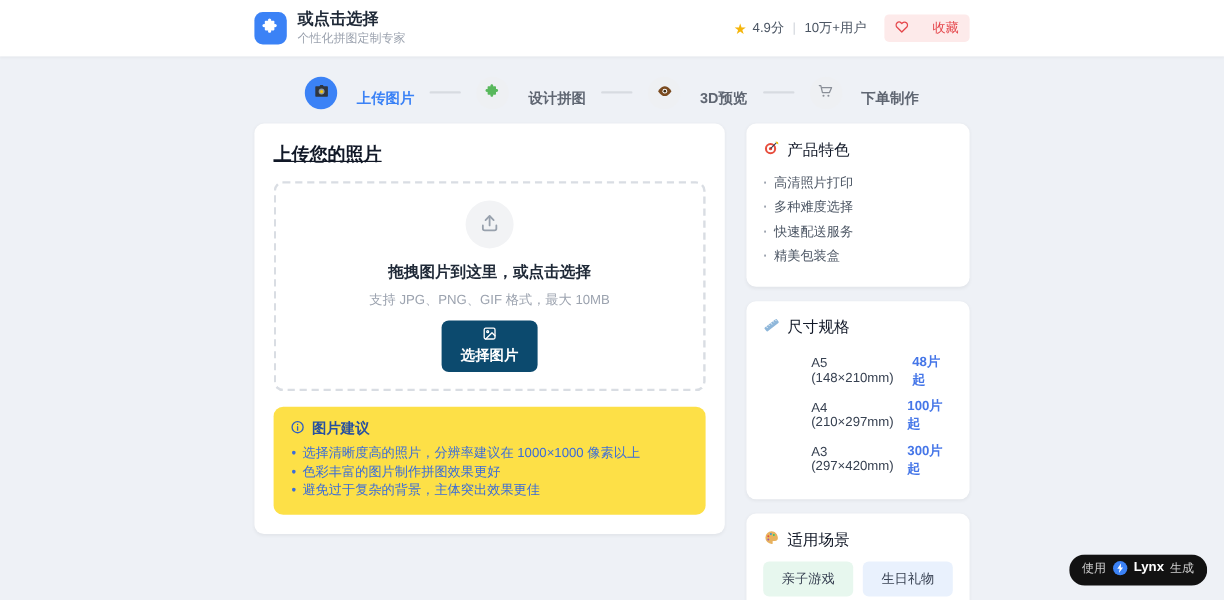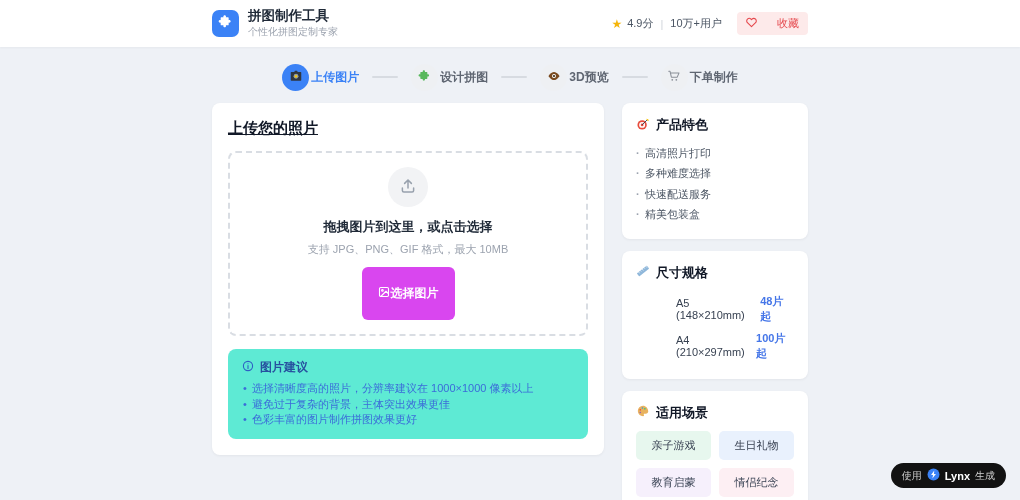--- a/index.html
+++ b/index.html
@@ -18,79 +18,79 @@
   .app-subtitle { font-size:10px; color:#9ca3af; margin-top:1px; }
   .header-right { display:flex; align-items:center; gap:5px; font-size:11px; color:#4b5563; }
   .star { color:#f5b50a; font-size:12px; }
   .sep { color:#d1d5db; margin:0 2px; }
   .fav-btn { display:flex; align-items:center; gap:20px; border:none; cursor:pointer;
     background:#fdeaea; color:#e5484d; font-size:11px; padding:4px 9px; border-radius:4px; margin-left:10px;
     font-family:inherit; }
   .fav-btn svg { width:11px; height:11px; }
   
   .steps { display:flex; align-items:center; justify-content:center; margin-top:15px; height:30px; }
-  .step { display:flex; align-items:center; gap:2px; cursor:pointer; }
+  .step { display:flex; align-items:flex-end; gap:16px; cursor:pointer; }
   .step-circle { width:27px; height:27px; border-radius:50%; background:#eef0f3; display:flex; align-items:center; justify-content:center; }
   .step.active .step-circle { background:#3b82f6; }
   .step-circle svg { width:14px; height:14px; }
   .step-label { font-size:12px; font-weight:bold; color:#5f6672; }
   .step.active .step-label { color:#3b82f6; }
   .step-connector { width:26px; height:2px; background:#d7dbe1; margin:0 13px; border-radius:1px; }
   
   .content { width:596px; margin:11px auto 0; display:flex; gap:18px; align-items:flex-start; }
   .card { background:#fff; border-radius:8px; box-shadow:0 1px 3px rgba(0,0,0,.05); }
   .upload-card { width:392px; padding:16px; }
   .upload-title { font-size:15px; font-weight:bold; color:#111827; margin-bottom:13px;text-decoration:underline; }
   .dropzone { border:2px dashed #d9dde3; border-radius:8px; text-align:center; padding:14px 10px 14px; cursor:pointer; }
   .up-circle { width:40px; height:40px; border-radius:50%; background:#f2f3f5; margin:0 auto; display:flex; align-items:center; justify-content:center; }
   .up-circle svg { width:18px; height:18px; }
   .dz-title { font-size:13px; font-weight:bold; color:#1f2937; margin-top:11px; }
   .dz-hint { font-size:11px; color:#9ca3af; margin-top:6px; }
-  .choose-btn { margin-top:10px; background:#d946ef; color:#fff; border:none; border-radius:6px;
-    padding:18px 16px; cursor:pointer; display:inline-flex; flex-direction:row; align-items:center; gap:1px;
+  .choose-btn { margin-top:10px; background:#0c4a6e; color:#fff; border:none; border-radius:6px;
+    padding:5px 16px; cursor:pointer; display:inline-flex; flex-direction:column; align-items:center; gap:1px;
     font-family:inherit; }
   .choose-btn svg { width:12px; height:12px; }
   .choose-btn .lbl { font-size:12px; font-weight:bold; }
-  .tips { margin-top:13px; background:#5eead4; border-radius:8px; padding:10px 14px 11px; }
+  .tips { margin-top:13px; background:#fde047; border-radius:8px; padding:10px 14px 11px; }
   .tips-head { display:flex; align-items:center; gap:6px; font-size:12px; font-weight:bold; color:#27509f; }
   .tips-head svg { width:12px; height:12px; }
   .tips-list { list-style:none; margin-top:5px; }
   .tips-list li { font-size:11px; color:#3b6cd9; line-height:1.42; padding-left:10px; position:relative; }
   .tips-list li::before { content:"•"; position:absolute; left:1px; color:#3b6cd9; }
   
   .side { width:186px; display:flex; flex-direction:column; gap:12px; }
   .side-card { padding:13px 14px 14px; }
-  .side-head { display:flex; align-items:center; gap:6px; font-size:13px; font-weight:bold; color:#111827; margin-bottom:9px; }
+  .side-head { display:flex; gap:6px; font-size:13px; font-weight:normal; color:#111827; margin-bottom:9px; }
   .side-head svg { width:14px; height:14px; }
   .feat-list { list-style:none; }
   .feat-list li { font-size:11px; color:#4b5563; line-height:1.86; padding-left:9px; position:relative; }
   .feat-list li::before { content:"·"; position:absolute; left:0; color:#9ca3af; font-weight:bold; }
   .size-row { display:flex; justify-content:space-between; align-items:center; font-size:11px; color:#374151; padding:3.5px 0;margin-left:40px; }
   .size-count { color:#4576e8; font-weight:bold; }
   .tag-grid { display:grid; grid-template-columns:1fr 1fr; gap:8px; }
   .tag { font-size:11px; color:#3a4354; text-align:center; padding:7px 0; border-radius:5px; cursor:pointer; }
   
   .lynx-badge { position:fixed; right:14px; bottom:12px; background:#121212; color:#cfcfcf;
-    border-radius:999px; padding:5px 11px; display:flex; align-items:center; gap:5px; font-size:10px; cursor:pointer; }
+    border-radius:999px; padding:5px 11px; display:flex; gap:5px; font-size:10px; cursor:pointer; }
   .lynx-badge svg { width:13px; height:13px; }
   .lynx-badge b { color:#fff; font-size:11px; }
 </style>
 </head>
 <body>
 
 <div class="header">
   <div class="header-inner">
     <div class="brand">
       <div class="logo">
         <span><svg viewBox="0 0 24 24">
               <path fill="#fff" d="M10 2c1.1 0 2 .9 2 2 0 .37-.1.7-.27 1H15a1 1 0 0 1 1 1v3.27c.3-.17.63-.27 1-.27 1.1 0 2 .9 2 2s-.9 2-2 2c-.37 0-.7-.1-1-.27V16a1 1 0 0 1-1 1h-3.27c.17.3.27.63.27 1 0 1.1-.9 2-2 2s-2-.9-2-2c0-.37.1-.7.27-1H5a1 1 0 0 1-1-1v-3.27c-.3.17-.63.27-1 .27-1.1 0-2-.9-2-2s.9-2 2-2c.37 0 .7.1 1 .27V6a1 1 0 0 1 1-1h3.27A1.98 1.98 0 0 1 8 4c0-1.1.9-2 2-2z"></path>
             </svg></span>
       </div>
       <div class="brand-text">
-        <div class="app-title">拼图制作工具</div>
+        <div class="app-title">或点击选择</div>
         <div class="app-subtitle">个性化拼图定制专家</div>
       </div>
     </div>
     <div class="header-right">
       <span class="star">★</span>
       <span>4.9分</span>
       <span class="sep">|</span>
       <span>10万+用户</span>
       <button class="fav-btn">
         <span><svg viewBox="0 0 24 24" fill="none" stroke="#e5484d" stroke-width="2.4" stroke-linecap="round" stroke-linejoin="round">
@@ -172,22 +172,22 @@
     <div class="tips">
       <div class="tips-head">
         <span><svg viewBox="0 0 24 24" fill="none" stroke="#2e5fc4" stroke-width="2.2" stroke-linecap="round">
               <circle cx="12" cy="12" r="9.2"></circle>
               <path d="M12 7.4v.2M12 11v6"></path>
             </svg></span>
         <span>图片建议</span>
       </div>
       <ul class="tips-list">
         <li>选择清晰度高的照片，分辨率建议在 1000×1000 像素以上</li>
+        <li>色彩丰富的图片制作拼图效果更好</li>
         <li>避免过于复杂的背景，主体突出效果更佳</li>
-        <li>色彩丰富的图片制作拼图效果更好</li>
       </ul>
     </div>
   </div>
 
   <div class="side">
     <div class="card side-card">
       <div class="side-head">
         <span><svg viewBox="0 0 24 24">
               <circle cx="10.5" cy="13.5" r="8" fill="#e74c3c"></circle>
               <circle cx="10.5" cy="13.5" r="5.1" fill="#fff"></circle>
@@ -215,20 +215,24 @@
             </svg></span>
         <span>尺寸规格</span>
       </div>
       <div class="size-row">
         <span>A5 (148×210mm)</span>
         <span class="size-count">48片起</span>
       </div>
       <div class="size-row">
         <span>A4 (210×297mm)</span>
         <span class="size-count">100片起</span>
+      </div>
+      <div class="size-row">
+        <span>A3 (297×420mm)</span>
+        <span class="size-count">300片起</span>
       </div>
     </div>
 
     <div class="card side-card">
       <div class="side-head">
         <span><svg viewBox="0 0 24 24">
               <path d="M12 3a9 9 0 1 0 .2 18c1.6 0 2-1.1 1.3-2.1-.6-.9-.2-2.1 1.2-2.1h2.1c2.3 0 4.2-1.9 4.2-4.3C20.6 7 16.7 3 12 3z" fill="#e8b25f"></path>
               <circle cx="7.3" cy="10" r="1.4" fill="#e74c3c"></circle>
               <circle cx="11" cy="6.9" r="1.4" fill="#3498db"></circle>
               <circle cx="15.2" cy="8.3" r="1.4" fill="#2ecc71"></circle>

